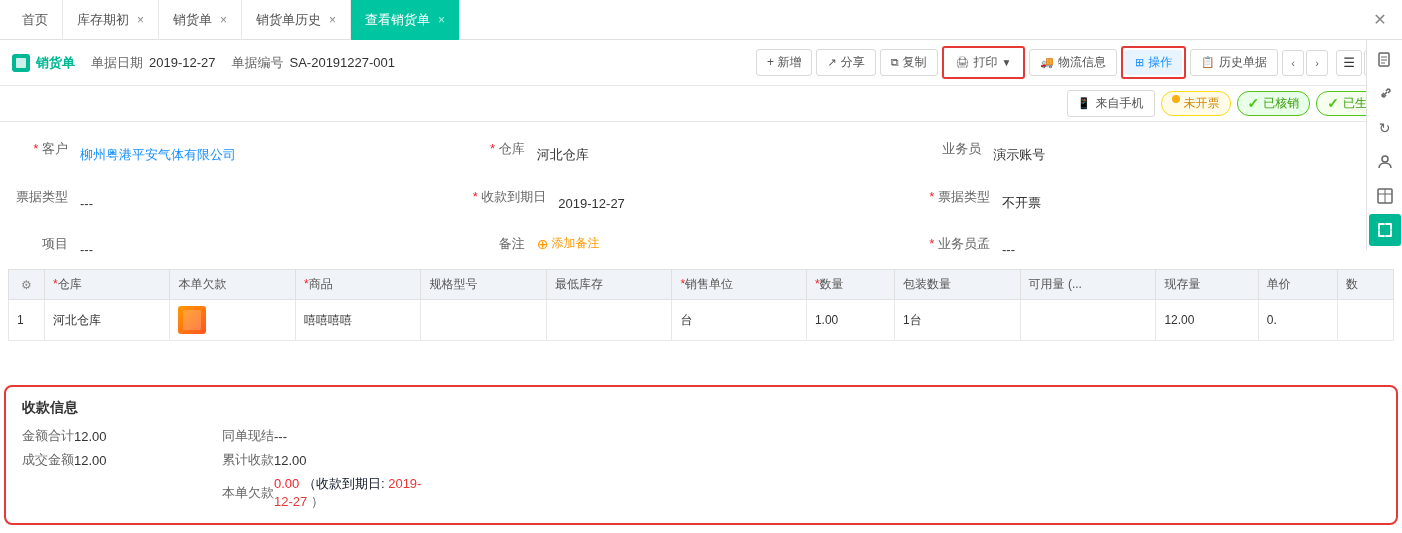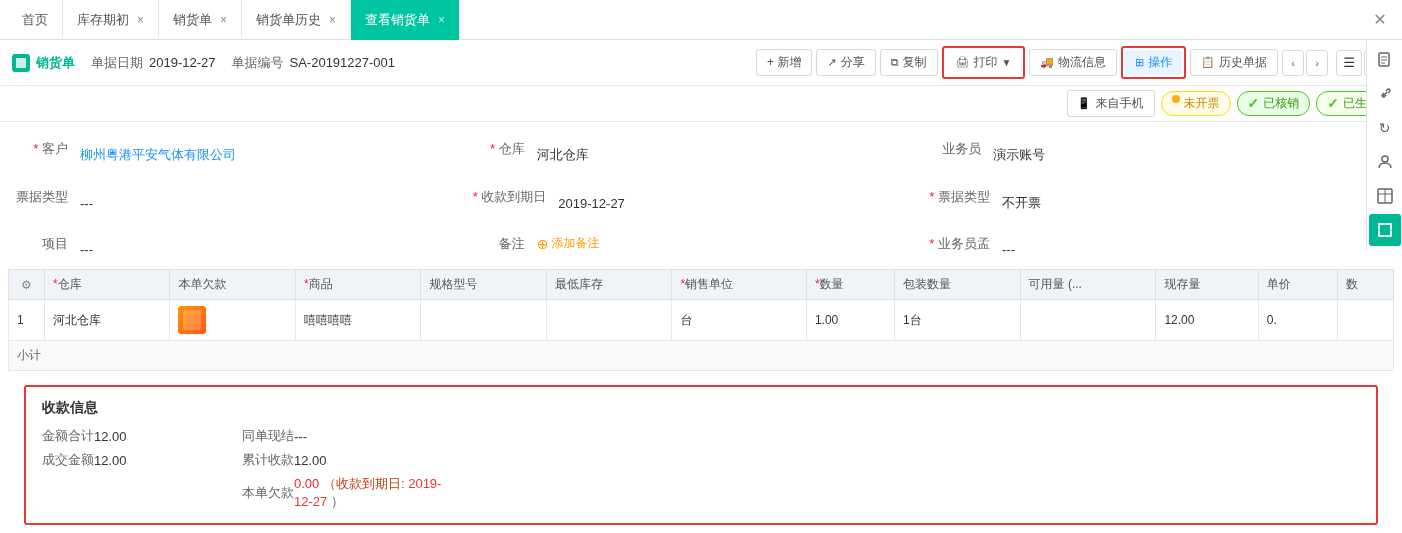--- a/index.html
+++ b/index.html
@@ -75,22 +75,22 @@
     .subtotal-row td { background: #f9f9f9; color: #666; }
     .gear-col { width: 36px; text-align: center; }
     .gear-icon { color: #888; cursor: pointer; }
 
     
     .product-thumb { width: 28px; height: 28px; background: linear-gradient(135deg, #ff9800, #ff5722); border-radius: 3px; display: flex; align-items: center; justify-content: center; }
     .product-thumb-inner { width: 18px; height: 20px; background: #fff3; border-radius: 2px; }
 
     
     .bottom-info {
-      border: 2px solid #e53935; margin: 8px 24px; padding: 12px 16px;
-      border-radius: 3px; background: #fff;
+      border: 2px solid #e53935; margin: 8px 4px; padding: 12px 16px;
+      border-radius: 8px; background: #fff;
     }
     .bottom-info-title { font-weight: bold; font-size: 14px; margin-bottom: 10px; color: #333; }
     .bottom-info-grid { display: grid; grid-template-columns: 200px 200px 200px; gap: 6px 0; font-size: 13px; }
     .info-row { display: flex; align-items: center; }
     .info-label { color: #666; white-space: nowrap; }
     .info-value { color: #333; }
     .info-value.red { color: #f5222d; }
 
     
     .right-sidebar {
@@ -328,23 +328,20 @@
             <td></td>
             <td></td>
             <td>台</td>
             <td>1.00</td>
             <td>1台</td>
             <td></td>
             <td>12.00</td>
             <td>0.</td>
             <td></td>
           </tr>
-          <tr class="subtotal-row">
-            <td colspan="13">小计</td>
-          </tr>
         </tbody>
       </table>
     </div>
 
     <div class="bottom-info">
       <div class="bottom-info-title">收款信息</div>
       <div class="bottom-info-grid">
         <div class="info-row">
           <span class="info-label">金额合计</span>
           <span class="info-value">12.00</span>
@@ -361,21 +358,21 @@
         <div class="info-row">
           <span class="info-label">累计收款</span>
           <span class="info-value">12.00</span>
         </div>
         <div class="info-row"></div>
         <div class="info-row"></div>
         <div class="info-row">
           <span class="info-label">本单欠款</span>
           <span class="info-value red">
             <span>0.00</span>
-            <span style="color:#c2410c;"> （收款到期日: </span>
+            <span style="color:#0f172a;"> （收款到期日: </span>
             <span style="color:#e53935;">2019-12-27</span>
             <span style="color:#666;">）</span>
           </span>
         </div>
       </div>
     </div>
 
   </div>
 
 

